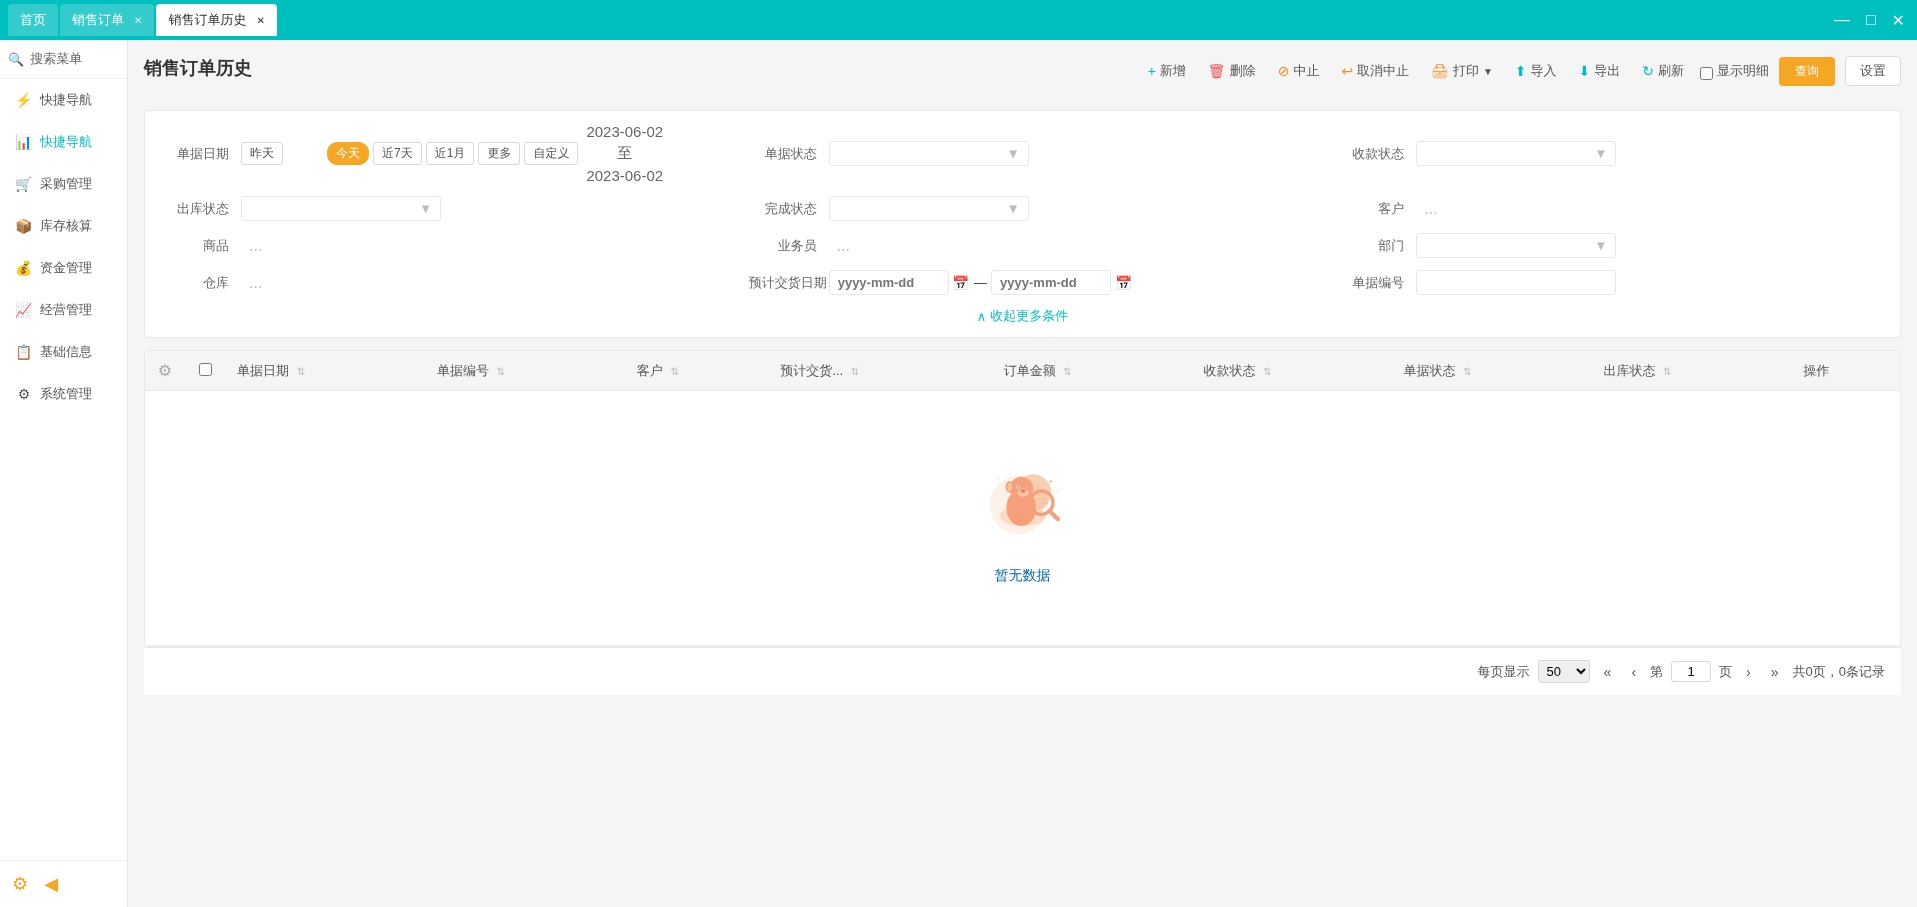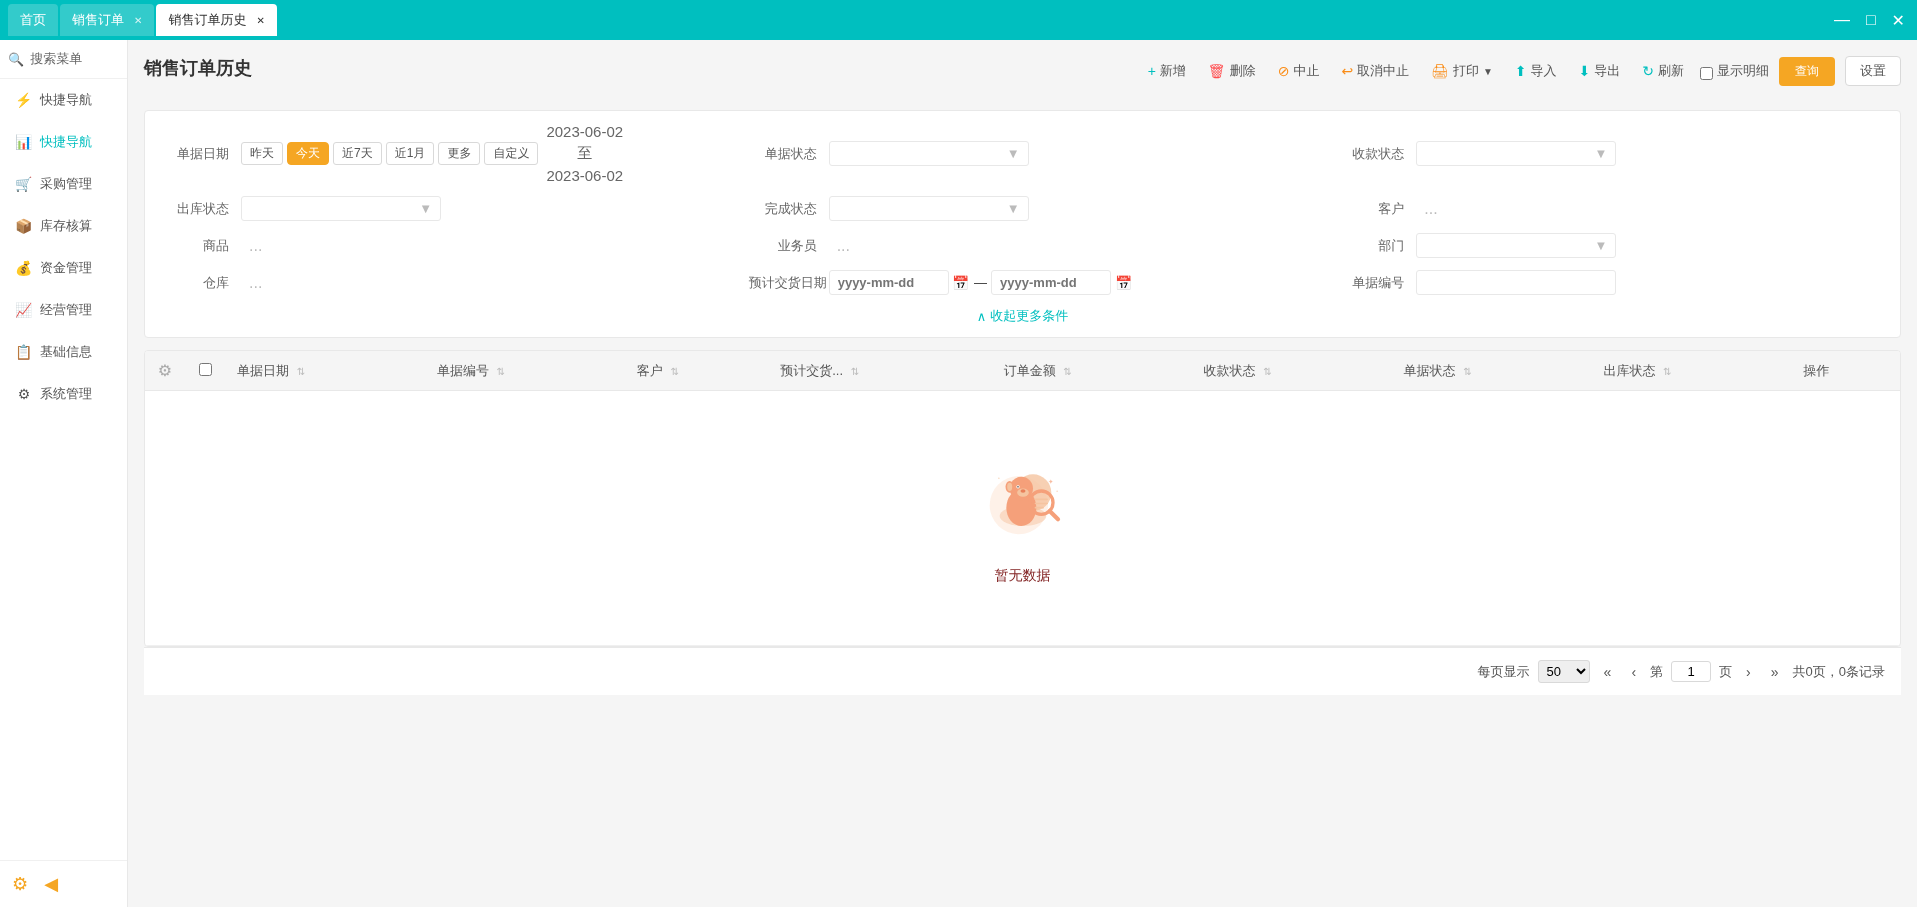--- a/index.html
+++ b/index.html
@@ -41,21 +41,21 @@
     .display-detail input[type=checkbox] { cursor: pointer; }
 
     
     .filter-area { background: white; border: 1px solid #e8e8e8; border-radius: 4px; padding: 12px 16px; margin-bottom: 12px; }
     .filter-row { display: flex; align-items: center; margin-bottom: 12px; gap: 0; }
     .filter-row:last-child { margin-bottom: 0; }
     .filter-label { width: 80px; color: #666; font-size: 13px; flex-shrink: 0; text-align: right; padding-right: 12px; }
     .filter-control { flex: 1; display: flex; align-items: center; }
     .date-btns { display: flex; align-items: center; gap: 4px; }
     .date-btn { padding: 2px 8px; border: 1px solid #d9d9d9; border-radius: 3px; cursor: pointer; font-size: 12px; background: white; color: #555; }
-    .date-btn.active { background: #f5a623; color: white; border-color: #f5a623; border-radius: 4px; }
+    .date-btn.active { background: #f5a623; color: white; border-color: #f5a623; border-radius: 10px; margin-left: 40px; }
     .date-range { display: flex; align-items: center; gap: 4px; font-size: 15px; color: #666; margin-left: 8px; flex-direction: column; }
     .filter-select { display: flex; align-items: center; border: 1px solid #e8e8e8; border-radius: 3px; padding: 4px 8px; min-width: 200px; background: white; cursor: pointer; justify-content: space-between; font-size: 13px; color: #bbb; }
     .filter-select span { color: #bbb; }
     .filter-dots { color: #bbb; cursor: pointer; font-size: 16px; margin-left: 8px; }
     .filter-input { border: 1px solid #e8e8e8; border-radius: 3px; padding: 4px 8px; font-size: 13px; color: #bbb; min-width: 200px; }
     .date-input-group { display: flex; align-items: center; gap: 4px; }
     .date-input { border: 1px solid #e8e8e8; border-radius: 3px; padding: 4px 8px; font-size: 13px; color: #bbb; width: 120px; font-weight: bold; }
     .cal-icon { color: #bbb; font-size: 14px; cursor: pointer; }
     .collapse-btn { display: flex; align-items: center; gap: 4px; color: #00bfbf; cursor: pointer; font-size: 13px; justify-content: center; margin-top: 4px; }
 
@@ -65,21 +65,21 @@
     th { background: #f5f5f5; border-bottom: 1px solid #e8e8e8; padding: 10px 12px; text-align: left; font-size: 13px; font-weight: normal; color: #555; white-space: nowrap; }
     th .sort-icon { color: #bbb; margin-left: 4px; font-size: 10px; }
     td { padding: 10px 12px; border-bottom: 1px solid #f0f0f0; font-size: 13px; }
     .table-settings-col { width: 40px; text-align: center; }
     .table-check-col { width: 40px; text-align: center; }
     .settings-icon { color: #aaa; cursor: pointer; font-size: 16px; }
     
     
     .empty-state { display: flex; flex-direction: column; align-items: center; justify-content: center; padding: 60px 20px; }
     .empty-icon { width: 100px; height: 100px; margin-bottom: 16px; }
-    .empty-text { color: #7f1d1d; font-size: 14px; }
+    .empty-text { color: #0369a1; font-size: 14px; }
 
     
     .pagination { display: flex; align-items: center; justify-content: flex-end; padding: 12px 16px; gap: 8px; font-size: 13px; color: #555; background: white; border-top: 1px solid #e8e8e8; }
     .page-size-select { border: 1px solid #d9d9d9; border-radius: 3px; padding: 2px 4px; font-size: 13px; cursor: pointer; }
     .page-btn { background: none; border: none; cursor: pointer; color: #555; font-size: 14px; padding: 2px 6px; }
     .page-btn:disabled { color: #ccc; cursor: default; }
     .page-input { width: 40px; border: 1px solid #d9d9d9; border-radius: 3px; padding: 2px 4px; text-align: center; font-size: 13px; }
   </style>
 </head>
 <body>

